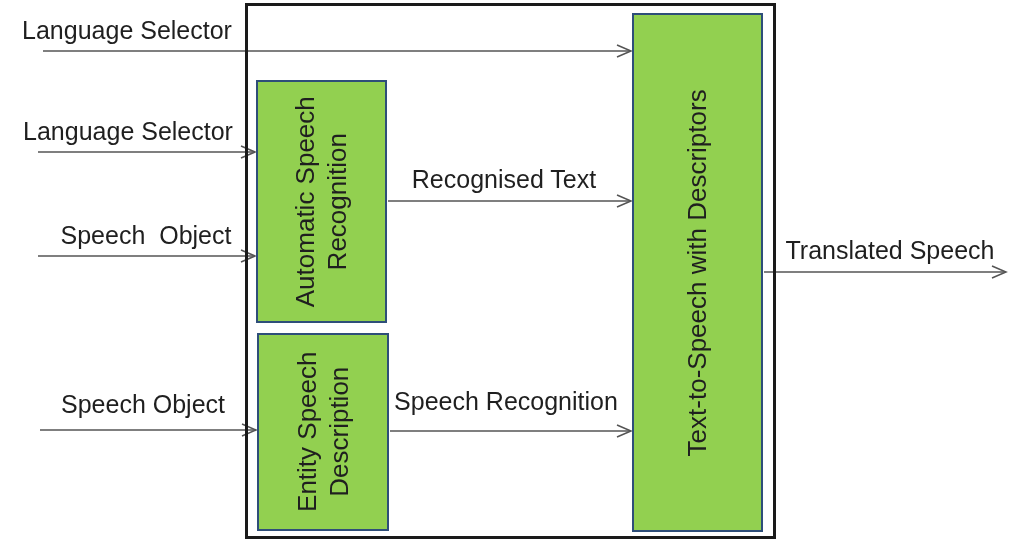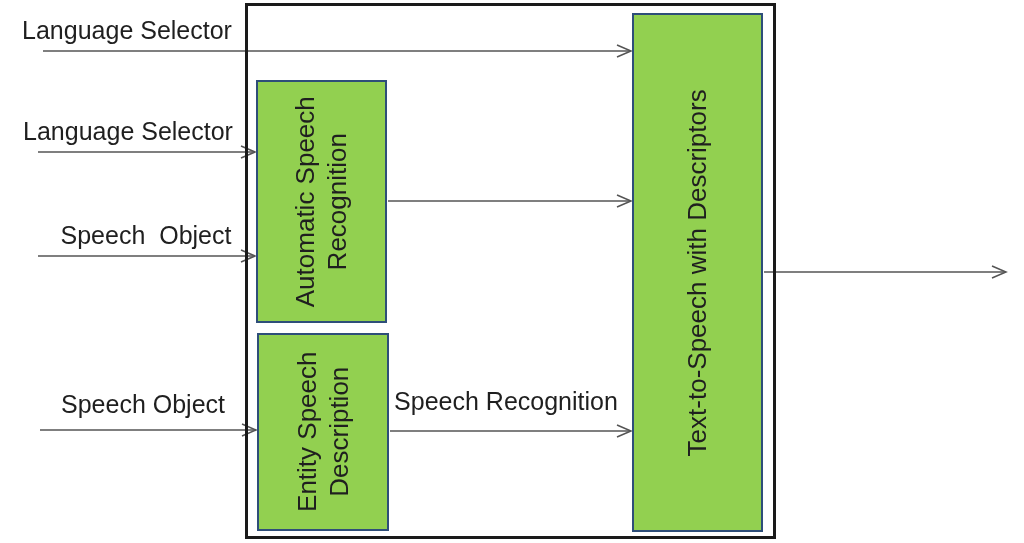--- a/index.html
+++ b/index.html
@@ -128,15 +128,17 @@
   <div class="block block-tts">
     <div class="vtext">
       <span>Text-to-Speech with Descriptors</span>
     </div>
   </div>
 
   <div class="flow-label lbl-1">Language Selector</div>
   <div class="flow-label lbl-2">Language Selector</div>
   <div class="flow-label lbl-3">Speech  Object</div>
   <div class="flow-label lbl-4">Speech Object</div>
+  <div class="flow-label lbl-5">Recognised Text</div>
   <div class="flow-label lbl-6">Speech Recognition</div>
+  <div class="flow-label lbl-7">Translated Speech</div>
 
 </div>
 
 </body></html>

